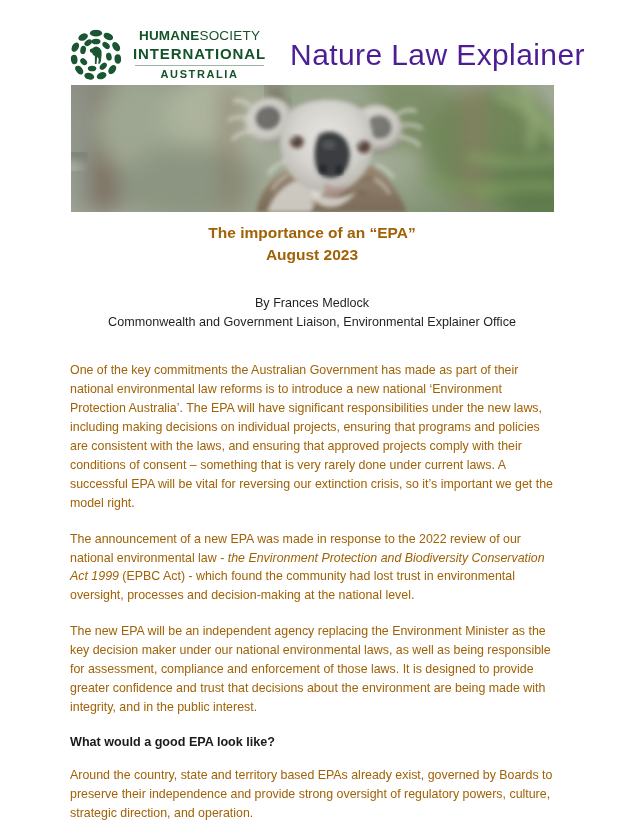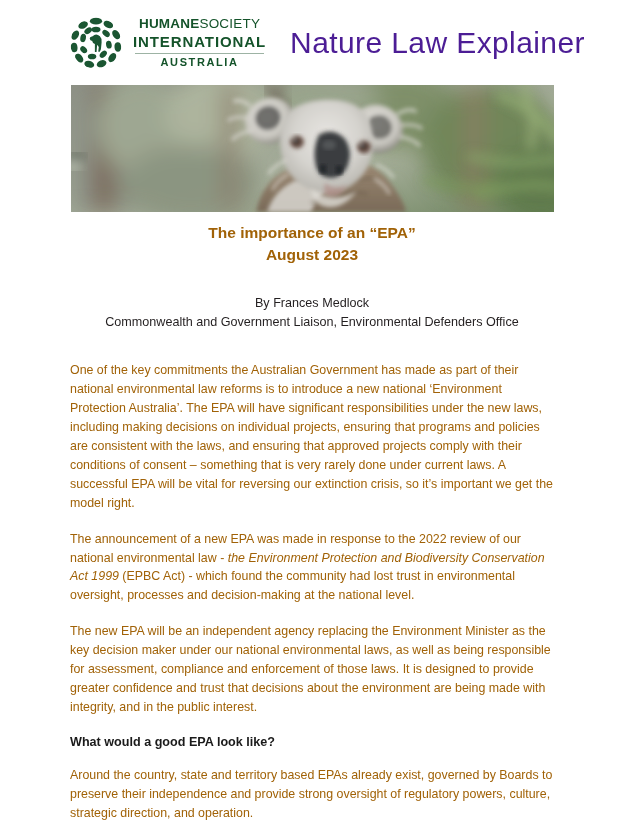--- a/index.html
+++ b/index.html
@@ -20,21 +20,21 @@
     width: 624px;
     height: 840px;
     background: #ffffff;
     box-sizing: border-box;
   }
 
   
   .header {
     position: absolute;
     left: 0;
-    top: 0;
+    top: 12px;
     width: 624px;
     height: 85px;
     display: flex;
     align-items: center;
     border-radius: 29px;
   }
   .logo-block {
     display: flex;
     align-items: center;
     margin-left: 68px;
@@ -327,21 +327,21 @@
 
   <div class="doc">
 
     <h1 class="doc-title">
       <span>The importance of an “EPA”</span><br>
       <span>August 2023</span>
     </h1>
 
     <p class="byline">
       <span>By Frances Medlock</span><br>
-      <span>Commonwealth and Government Liaison, Environmental Defenders Office</span>
+      <span>Commonwealth and Government Liaison, Environmental Explainer Office</span>
     </p>
 
     <p class="para first">One of the key commitments the Australian Government has made as part of their national environmental law reforms is to introduce a new national ‘Environment Protection Australia’. The EPA will have significant responsibilities under the new laws, including making decisions on individual projects, ensuring that programs and policies are consistent with the laws, and ensuring that approved projects comply with their conditions of consent – something that is very rarely done under current laws. A successful EPA will be vital for reversing our extinction crisis, so it’s important we get the model right.</p>
 
 
     <p class="para spaced"><span>The announcement of a new EPA was made in response to the 2022 review of our national environmental law - </span><span class="ital">the Environment Protection and Biodiversity Conservation Act 1999</span><span> (EPBC Act) - which found the community had lost trust in environmental oversight, processes and decision-making at the national level.</span></p>
 
     <p class="para spaced">The new EPA will be an independent agency replacing the Environment Minister as the key decision maker under our national environmental laws, as well as being responsible for assessment, compliance and enforcement of those laws. It is designed to provide greater confidence and trust that decisions about the environment are being made with integrity, and in the public interest.</p>
 
     <p class="heading">What would a good EPA look like?</p>

